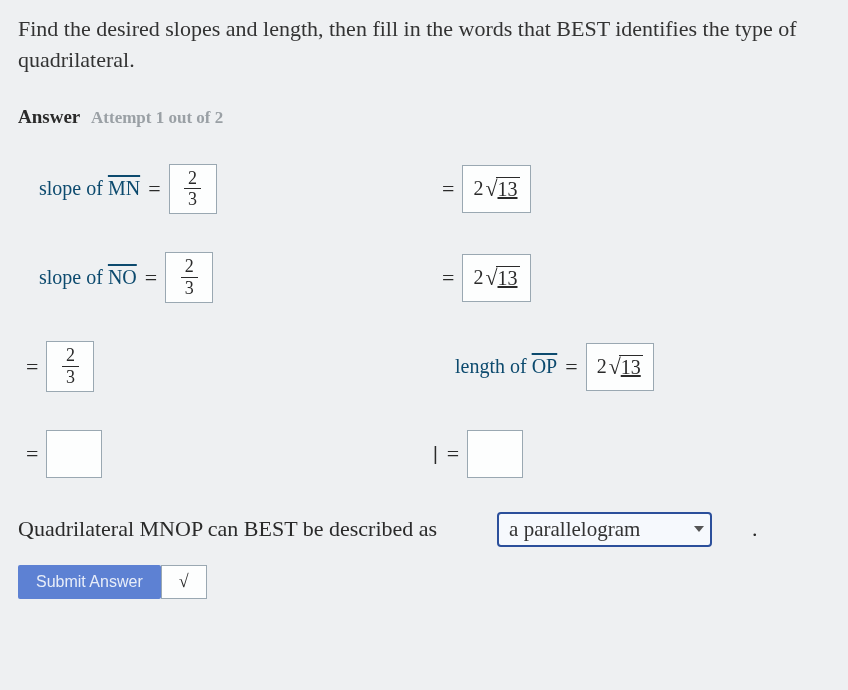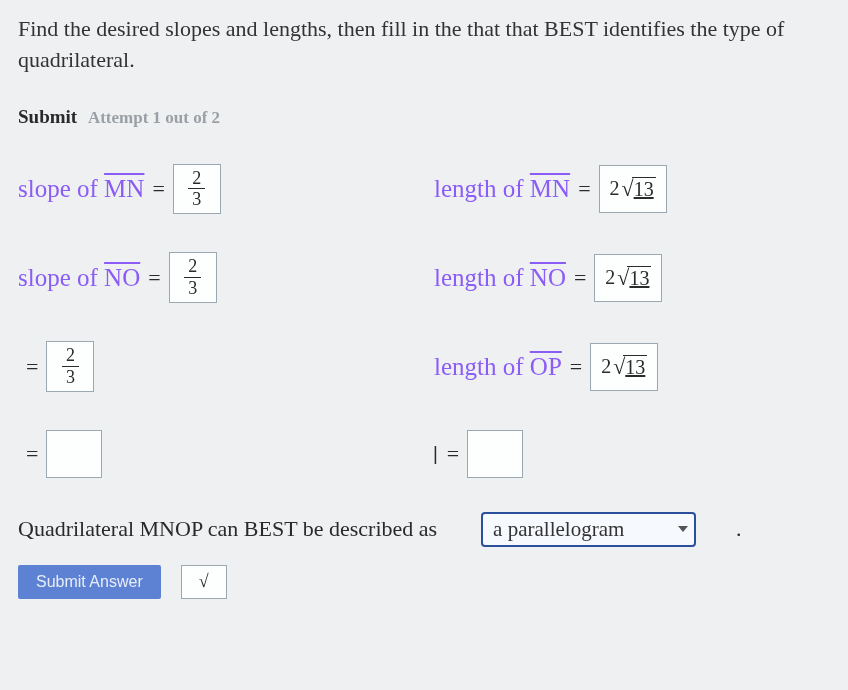--- a/index.html
+++ b/index.html
@@ -41,23 +41,24 @@
       align-items: center;
     }
     .right-col {
       flex: 1;
       display: flex;
       align-items: center;
       justify-content: flex-start;
       padding-left: 10px;
     }
     .label {
-      font-size: 25px;
-      color: #8b5cf6;
+      font-size: 20px;
+      color: #0c4a6e;
       white-space: nowrap;
+      margin-left: 21px;
     }
     .overline {
       text-decoration: overline;
       text-decoration-thickness: 1.5px;
     }
     .eq { margin: 0 8px; font-size: 22px;}
     .input-box {
       border: 1.5px solid #9aa8b2;
       background: #fdfefe;
       min-width: 48px;
@@ -105,38 +106,37 @@
     .select-box {
       border: 2px solid #2b4f9b;
       border-radius: 4px;
       background: #f6f9fd;
       padding: 3px 28px 3px 10px;
       font-size: 21px;
       color: #333;
       display: inline-flex;
       align-items: center;
       position: relative;
-      margin-left: 8px;
+      margin-left: 24px;
       min-width: 215px;
     }
     .select-box .chev {
       position: absolute;
       right: 6px;
       top: 50%;
       transform: translateY(-50%);
       width: 0; height: 0;
       border-left: 5px solid transparent;
       border-right: 5px solid transparent;
       border-top: 6px solid #555;
     }
     .bottom-bar {
       margin-top: 18px;
       display: flex;
       align-items: center;
-      gap: 20px;
     }
     .submit-btn {
       background: #2d5cc9;
       color: #e6edfb;
       font-size: 16px;
       padding: 8px 18px;
       border-radius: 2px;
       font-family: Arial, sans-serif;
       opacity: 0.75;
       filter: blur(0.3px);
@@ -155,46 +155,43 @@
       font-size: 18px;
       margin: 0 -2px 0 -4px;
     }
     .period { font-size: 22px; margin-left: 4px; }
   </style>
 </head>
 <body>
 
 <div class="page">
 
-  <div class="instruction">Find the desired slopes and lengths, then fill in the that that BEST identifies the type of quadrilateral.</div>
+  <div class="instruction">Find the desired slopes and length, then fill in the words that BEST identifies the type of quadrilateral.</div>
 
   <div class="answer-header">
-    <span class="bold">Submit</span>
+    <span class="bold">Answer</span>
     <span class="attempt">Attempt 1 out of 2</span>
   </div>
 
   <div class="rows">
 
     <div class="row">
       <div class="left-col">
         <span class="label">
           <span>slope of </span><span class="overline">MN</span>
         </span>
         <span class="eq">=</span>
         <span class="input-box">
           <span class="frac">
             <span class="num">2</span>
             <span class="den">3</span>
           </span>
         </span>
       </div>
       <div class="right-col">
-        <span class="label">
-          <span>length of </span><span class="overline">MN</span>
-        </span>
         <span class="eq">=</span>
         <span class="input-box">
           <span class="sqrt">
             <span class="coef">2</span>
             <span class="sqrt-sign">√</span>
             <span class="sqrt-bar">13</span>
           </span>
         </span>
       </div>
     </div>
@@ -206,23 +203,20 @@
         </span>
         <span class="eq">=</span>
         <span class="input-box">
           <span class="frac">
             <span class="num">2</span>
             <span class="den">3</span>
           </span>
         </span>
       </div>
       <div class="right-col">
-        <span class="label">
-          <span>length of </span><span class="overline">NO</span>
-        </span>
         <span class="eq">=</span>
         <span class="input-box">
           <span class="sqrt">
             <span class="coef">2</span>
             <span class="sqrt-sign">√</span>
             <span class="sqrt-bar">13</span>
           </span>
         </span>
       </div>
     </div>

